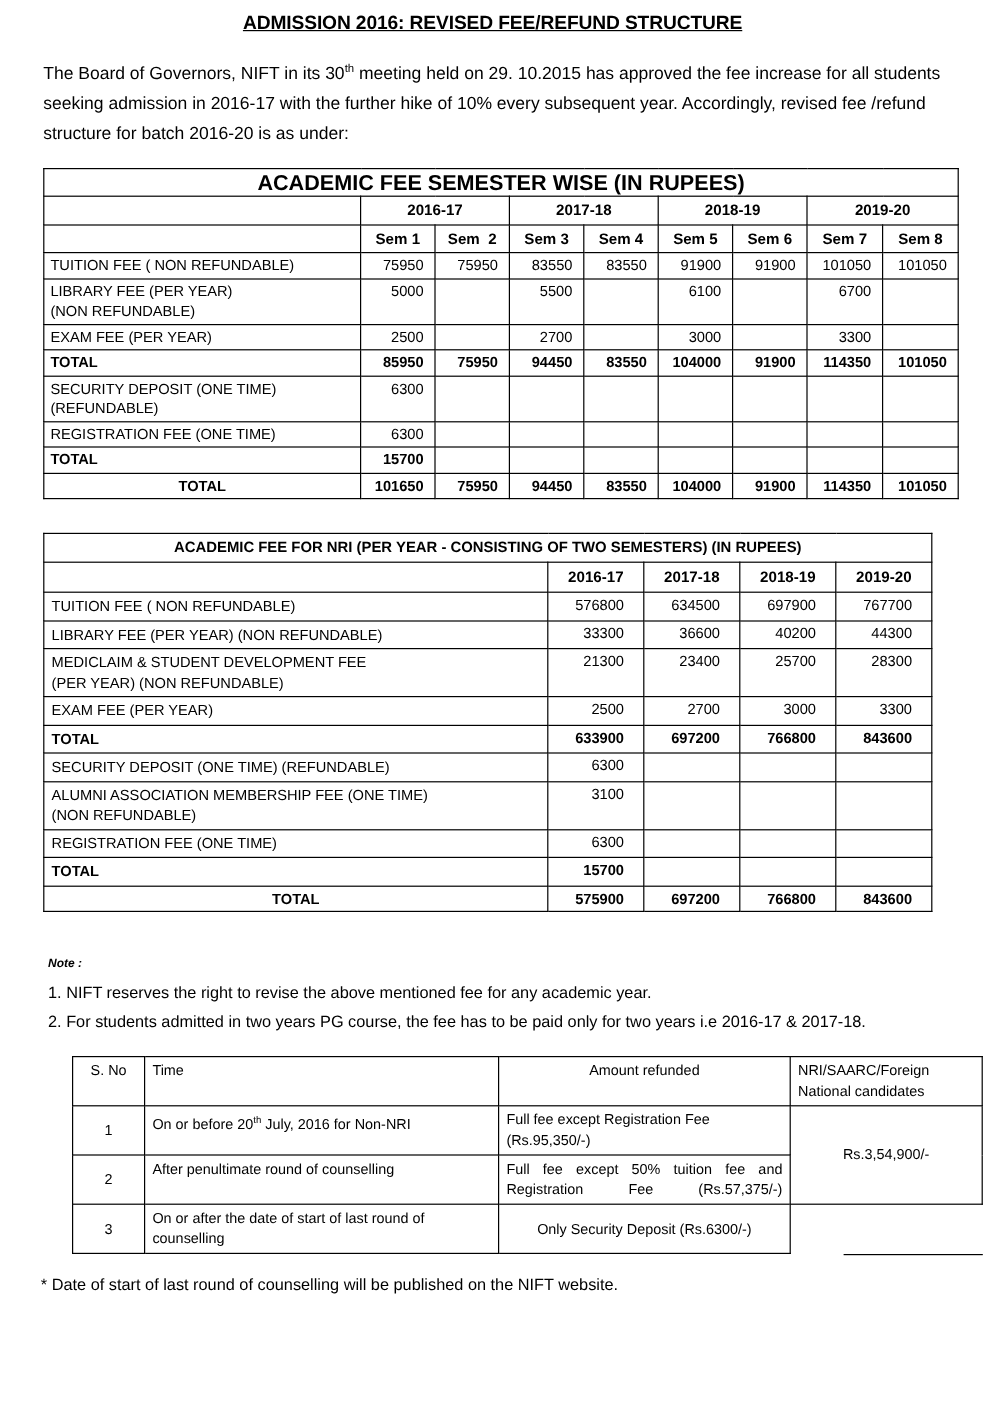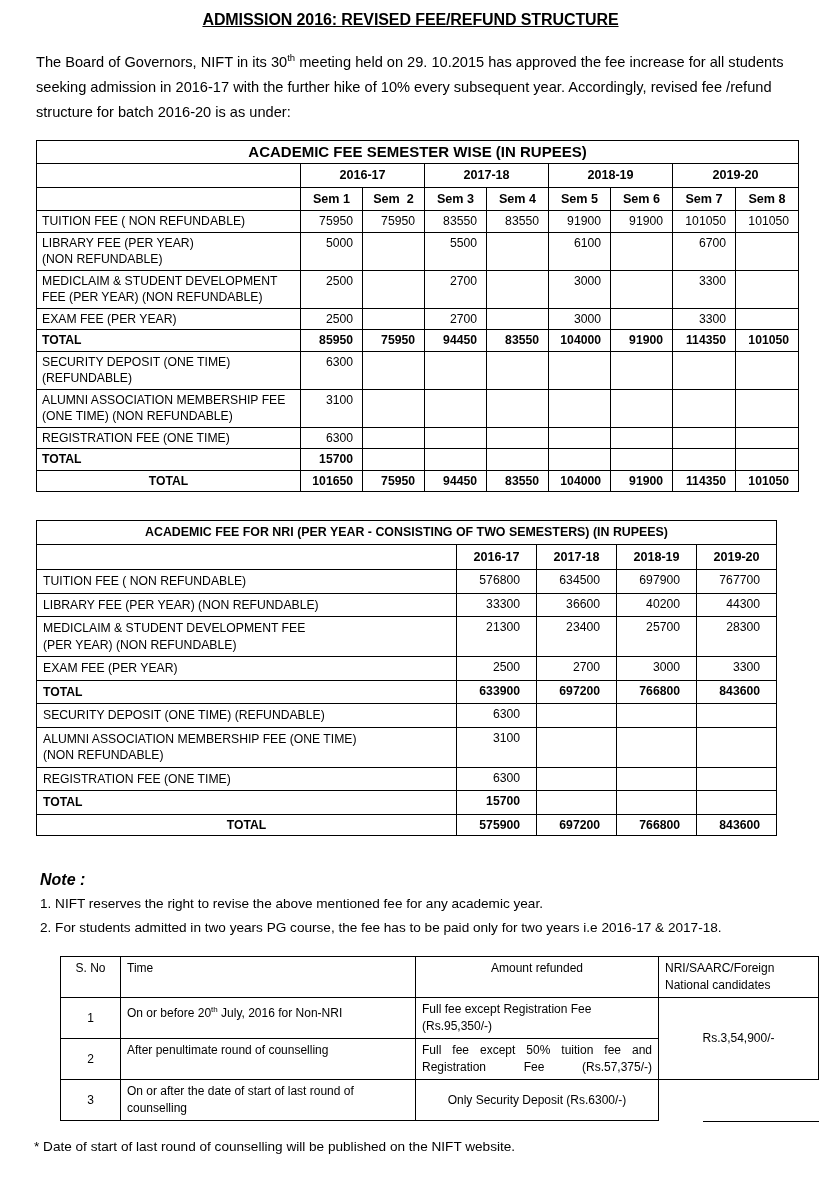--- a/index.html
+++ b/index.html
@@ -57,21 +57,21 @@
   }
 
   
   .t1 {
     margin: 15px 0 0 36px;
     width: 762px;
   }
   .t1 .banner {
     text-align: center;
     font-weight: bold;
-    font-size: 15px;
+    font-size: 18px;
     padding: 3px 4px;
   }
   .t1 .yr {
     text-align: center;
     font-weight: bold;
     font-size: 12.6px;
     padding: 3px 4px;
   }
   .t1 .sem {
     text-align: center;
@@ -112,21 +112,21 @@
   
   .note-block {
     margin: 32px 0 0 40px;
     width: 760px;
     font-size: 13.6px;
     line-height: 24px;
   }
   .note-head {
     font-weight: bold;
     font-style: italic;
-    font-size: 16px;
+    font-size: 10px;
   }
 
   
   .refund-title {
     text-align: center;
     font-weight: bold;
     text-decoration: underline;
     font-size: 14px;
     margin: 26px 0 0 0;
     padding-left: 20px;
@@ -231,31 +231,20 @@
           <td class="lbl">LIBRARY FEE (PER YEAR)<br>(NON REFUNDABLE)</td>
           <td class="num">5000</td>
           <td class="num">&nbsp;</td>
           <td class="num">5500</td>
           <td class="num">&nbsp;</td>
           <td class="num">6100</td>
           <td class="num">&nbsp;</td>
           <td class="num">6700</td>
           <td class="num">&nbsp;</td>
         </tr>
-        <tr class="tall">
-          <td class="lbl">MEDICLAIM &amp; STUDENT DEVELOPMENT<br>FEE (PER YEAR)  (NON REFUNDABLE)</td>
-          <td class="num">2500</td>
-          <td class="num">&nbsp;</td>
-          <td class="num">2700</td>
-          <td class="num">&nbsp;</td>
-          <td class="num">3000</td>
-          <td class="num">&nbsp;</td>
-          <td class="num">3300</td>
-          <td class="num">&nbsp;</td>
-        </tr>
         <tr>
           <td class="lbl">EXAM FEE (PER YEAR)</td>
           <td class="num">2500</td>
           <td class="num">&nbsp;</td>
           <td class="num">2700</td>
           <td class="num">&nbsp;</td>
           <td class="num">3000</td>
           <td class="num">&nbsp;</td>
           <td class="num">3300</td>
           <td class="num">&nbsp;</td>
@@ -275,31 +264,20 @@
           <td class="lbl">SECURITY DEPOSIT (ONE TIME)<br>(REFUNDABLE)</td>
           <td class="num">6300</td>
           <td class="num">&nbsp;</td>
           <td class="num">&nbsp;</td>
           <td class="num">&nbsp;</td>
           <td class="num">&nbsp;</td>
           <td class="num">&nbsp;</td>
           <td class="num">&nbsp;</td>
           <td class="num">&nbsp;</td>
         </tr>
-        <tr class="tall">
-          <td class="lbl">ALUMNI ASSOCIATION MEMBERSHIP FEE<br>(ONE TIME) (NON REFUNDABLE)</td>
-          <td class="num">3100</td>
-          <td class="num">&nbsp;</td>
-          <td class="num">&nbsp;</td>
-          <td class="num">&nbsp;</td>
-          <td class="num">&nbsp;</td>
-          <td class="num">&nbsp;</td>
-          <td class="num">&nbsp;</td>
-          <td class="num">&nbsp;</td>
-        </tr>
         <tr>
           <td class="lbl">REGISTRATION FEE (ONE TIME)</td>
           <td class="num">6300</td>
           <td class="num">&nbsp;</td>
           <td class="num">&nbsp;</td>
           <td class="num">&nbsp;</td>
           <td class="num">&nbsp;</td>
           <td class="num">&nbsp;</td>
           <td class="num">&nbsp;</td>
           <td class="num">&nbsp;</td>

